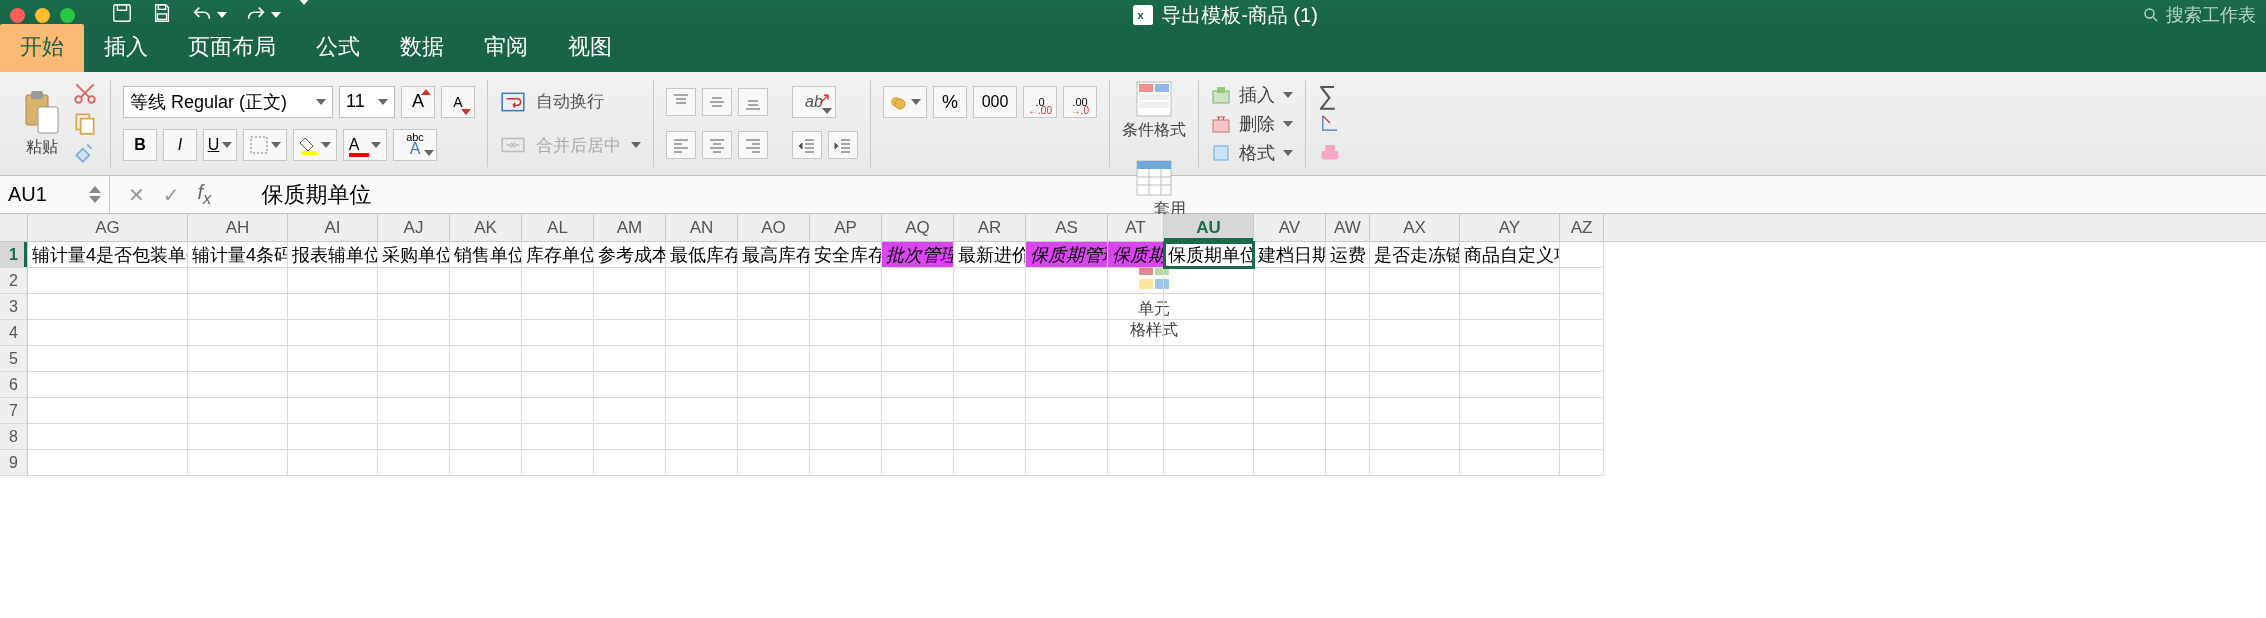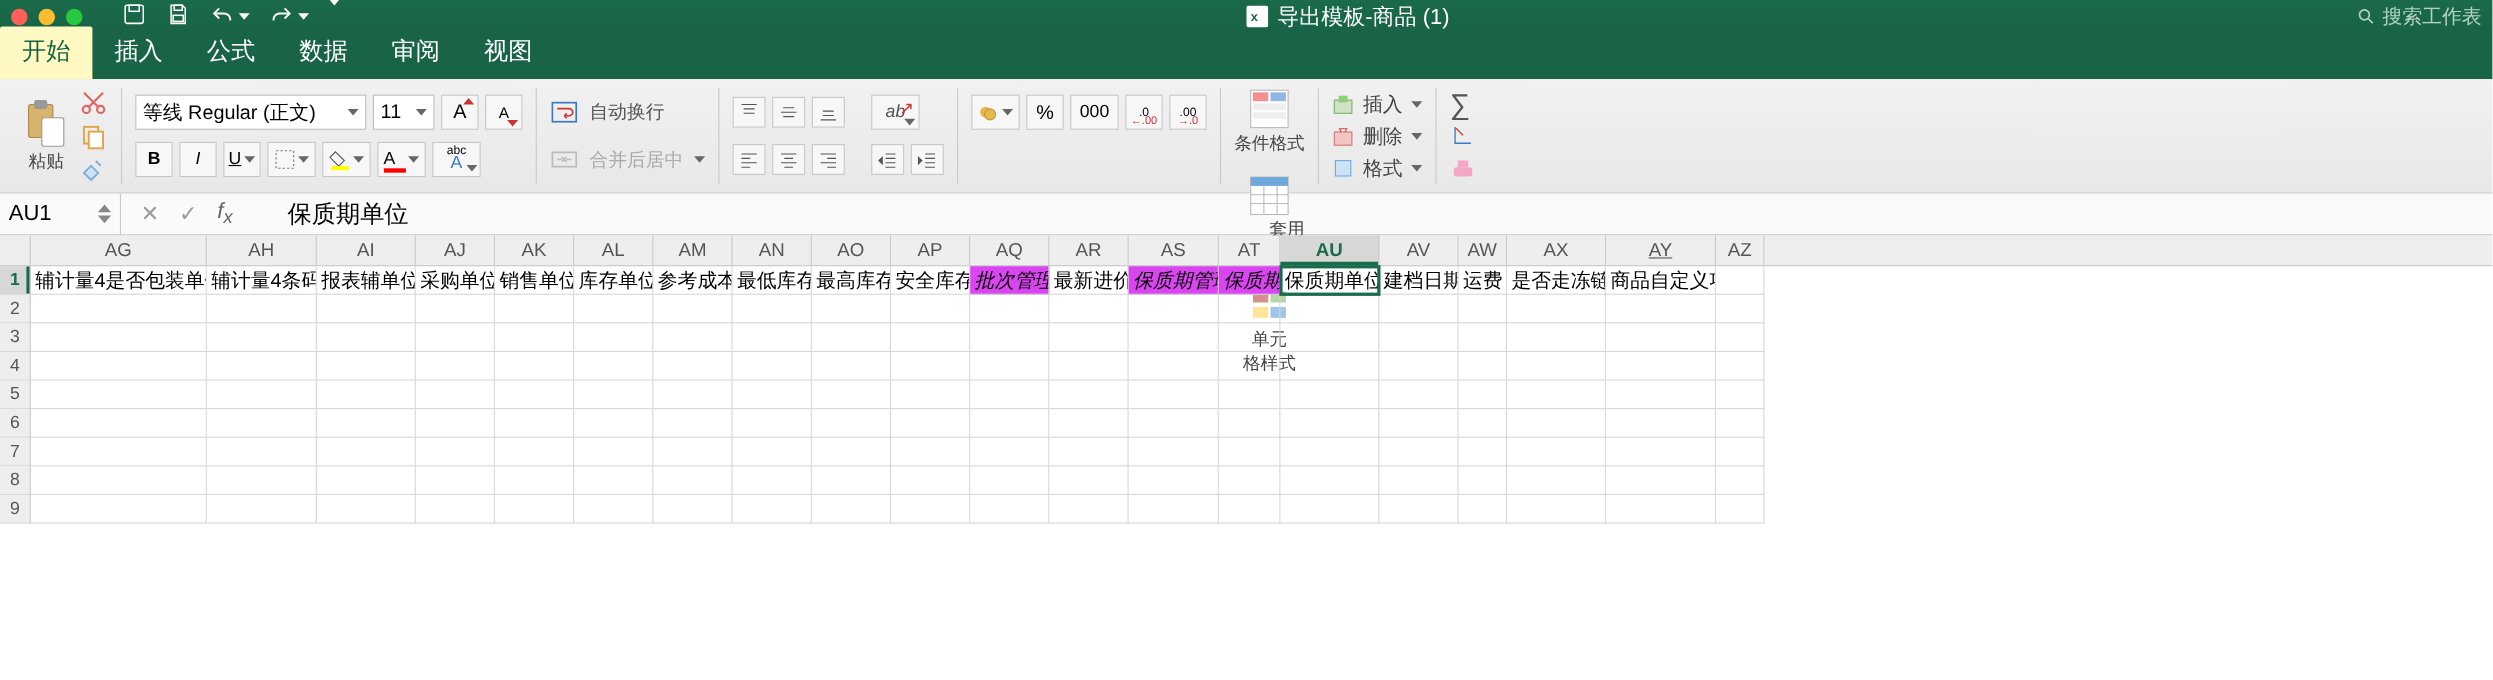--- a/index.html
+++ b/index.html
@@ -12,21 +12,21 @@
   .tl.red { background:#ff5f57; } .tl.yellow{ background:#ffbd2e; } .tl.green{ background:#28c940; }
   .qat { display:flex; gap:18px; align-items:center; margin-left:20px; }
   .qat svg { width:22px; height:22px; }
   .doc-title { flex:1; text-align:center; display:flex; justify-content:center; align-items:center; gap:8px; font-size:20px; }
   .search { display:flex; align-items:center; gap:6px; opacity:.85; font-size:18px; color:#cfe6db; }
   .search svg { width:18px; height:18px; }
 
   
   .tabs { height: 42px; background:#196346; display:flex; align-items:flex-end; color:#fff; font-size:22px; }
   .tab { padding: 8px 20px 10px; cursor:default; }
-  .tab.active { background:#fef9c3; color:#196346; border-top-left-radius:2px; border-top-right-radius:2px; font-weight:500; }
+  .tab.active { background:#fdba74; color:#196346; border-top-left-radius:2px; border-top-right-radius:2px; font-weight:500; }
 
   
   .ribbon { height: 104px; background: linear-gradient(#f1f1f1,#e8e8e8); border-bottom:1px solid #bfbfbf; display:flex; padding:8px 10px; gap:0; }
   .group { display:flex; flex-direction:column; padding:0 12px; border-right:1px solid #c9c9c9; }
   .group:last-child { border-right:none; }
   .row { display:flex; align-items:center; gap:6px; height:44px; }
   .big { display:flex; flex-direction:column; align-items:center; justify-content:center; gap:2px; font-size:16px; color:#444; }
   .dd { display:inline-flex; align-items:center; border:1px solid #bdbdbd; background:#fff; height:32px; padding:0 6px; font-size:18px; gap:6px; }
   .sq { width:34px; height:32px; border:1px solid #c6c6c6; background:#f7f7f7; display:inline-flex; align-items:center; justify-content:center; position:relative; }
   .sq.sm { width:30px; height:28px; }
@@ -110,20 +110,21 @@
         <circle cx="10" cy="10" r="6"></circle>
         <path d="M20 20l-5-5"></path>
       </svg>
     <span>搜索工作表</span>
   </div>
 </div>
 
 <div class="tabs" id="tabs">
     <div class="tab active">开始</div>
     <div class="tab">插入</div>
+    <div class="tab">页面布局</div>
     <div class="tab">公式</div>
     <div class="tab">数据</div>
     <div class="tab">审阅</div>
     <div class="tab">视图</div>
   </div>
 
 <div class="ribbon">
 
   <div class="group">
     <div style="display:flex;gap:10px;height:100%;">
@@ -414,21 +415,21 @@
       <div class="ch" style="width: 72px;">AO</div>
       <div class="ch" style="width: 72px;">AP</div>
       <div class="ch" style="width: 72px;">AQ</div>
       <div class="ch" style="width: 72px;">AR</div>
       <div class="ch" style="width: 82px;">AS</div>
       <div class="ch" style="width: 56px;">AT</div>
       <div class="ch active" style="width: 90px;">AU</div>
       <div class="ch" style="width: 72px;">AV</div>
       <div class="ch" style="width: 44px;">AW</div>
       <div class="ch" style="width: 90px;">AX</div>
-      <div class="ch" style="width: 100px; text-decoration: underline;">AY</div>
+      <div class="ch" style="width: 100px;">AY</div>
       <div class="ch" style="width: 44px;">AZ</div>
     </div>
   <div class="rows" id="rows">
       <div class="gr-row">
         <div class="rh active">1</div>
         <div class="cell" style="width: 160px;">辅计量4是否包装单位</div>
         <div class="cell" style="width: 100px;">辅计量4条码</div>
         <div class="cell" style="width: 90px;">报表辅单位</div>
         <div class="cell" style="width: 72px;">采购单位</div>
         <div class="cell" style="width: 72px;">销售单位</div>

